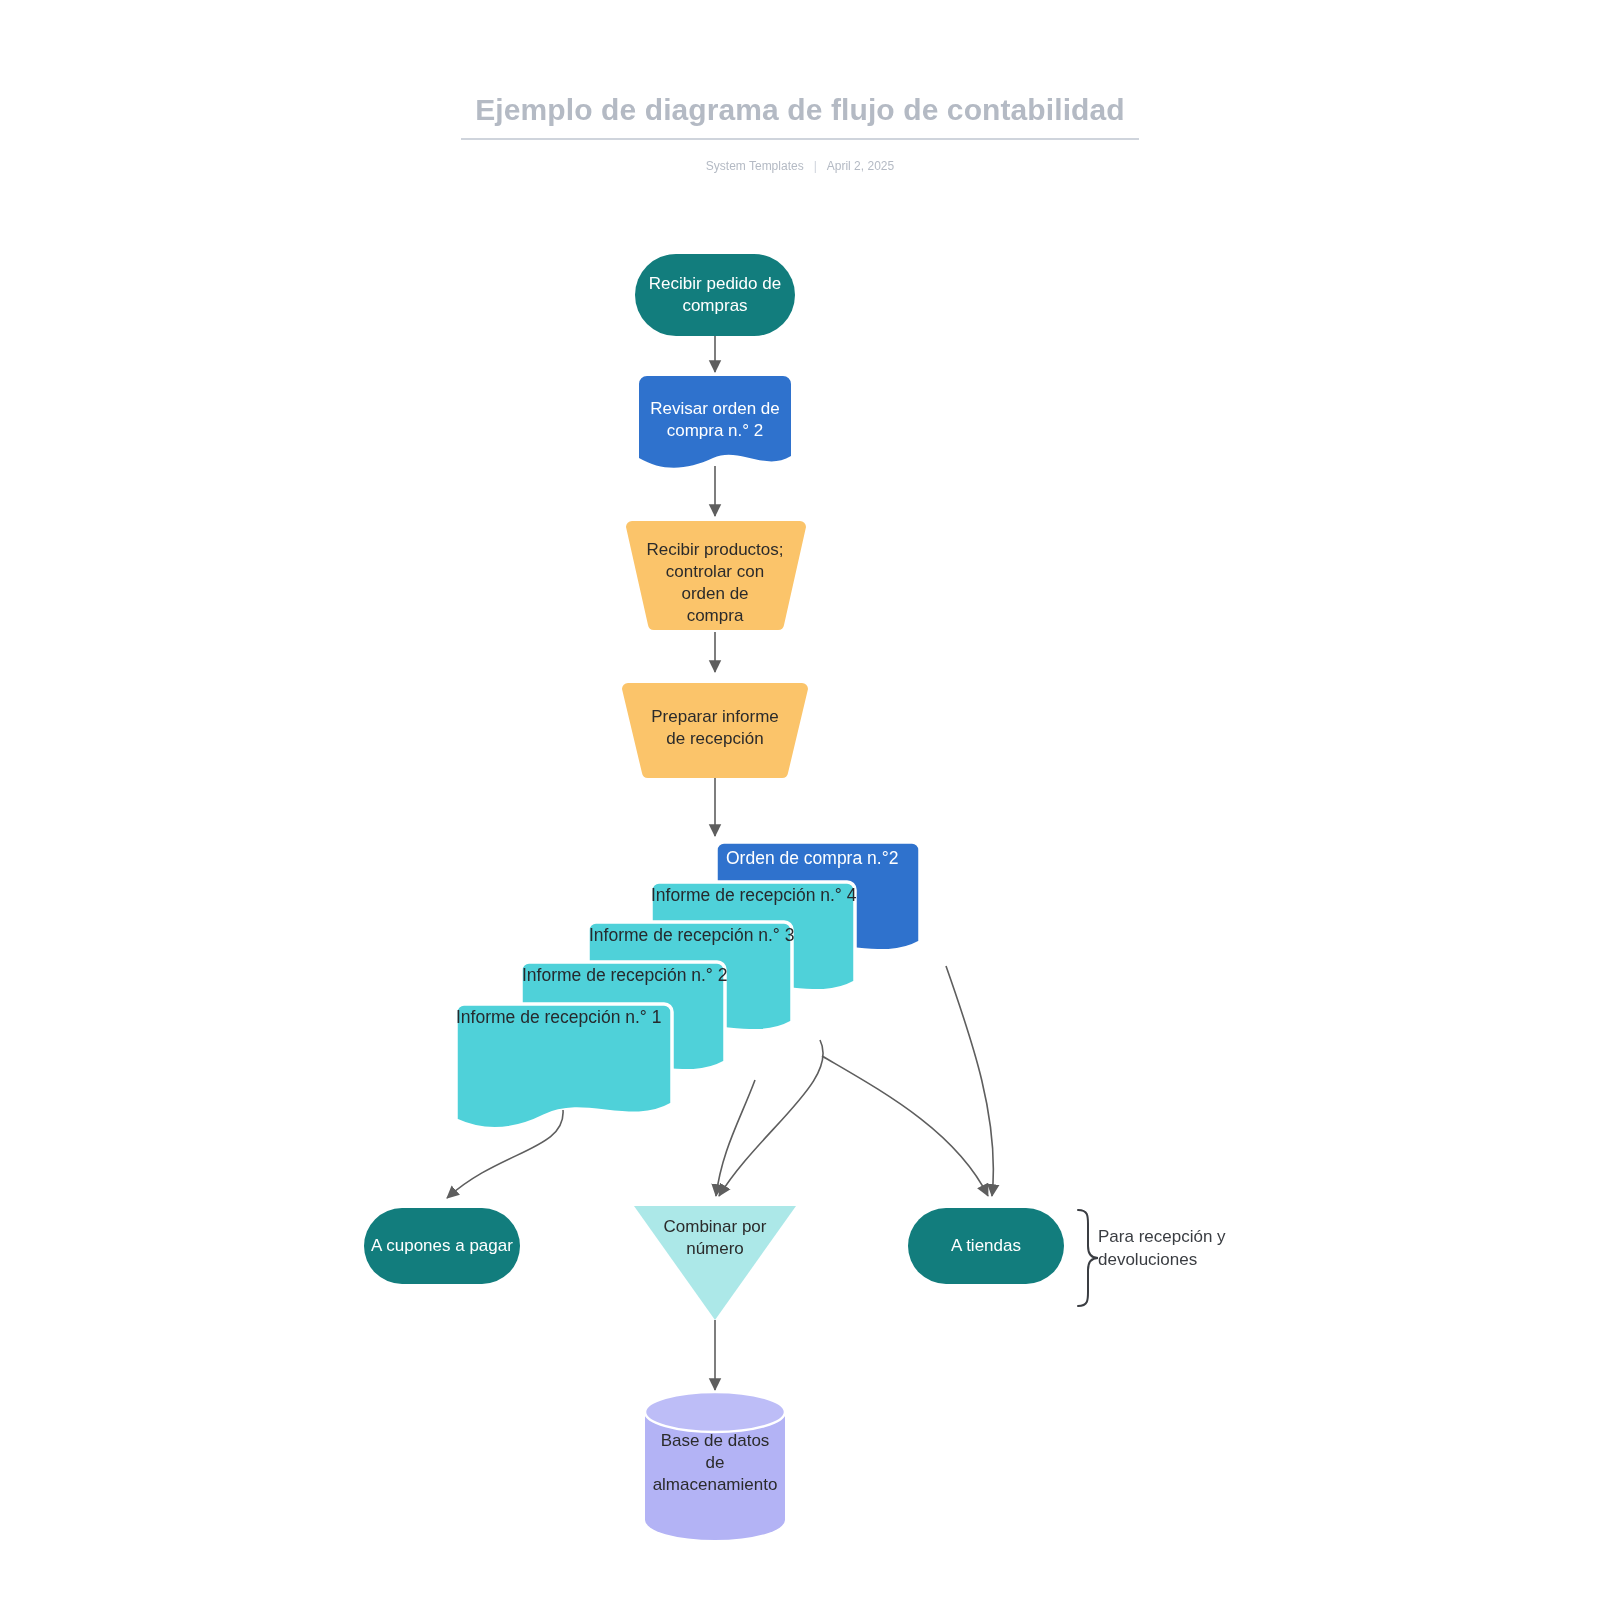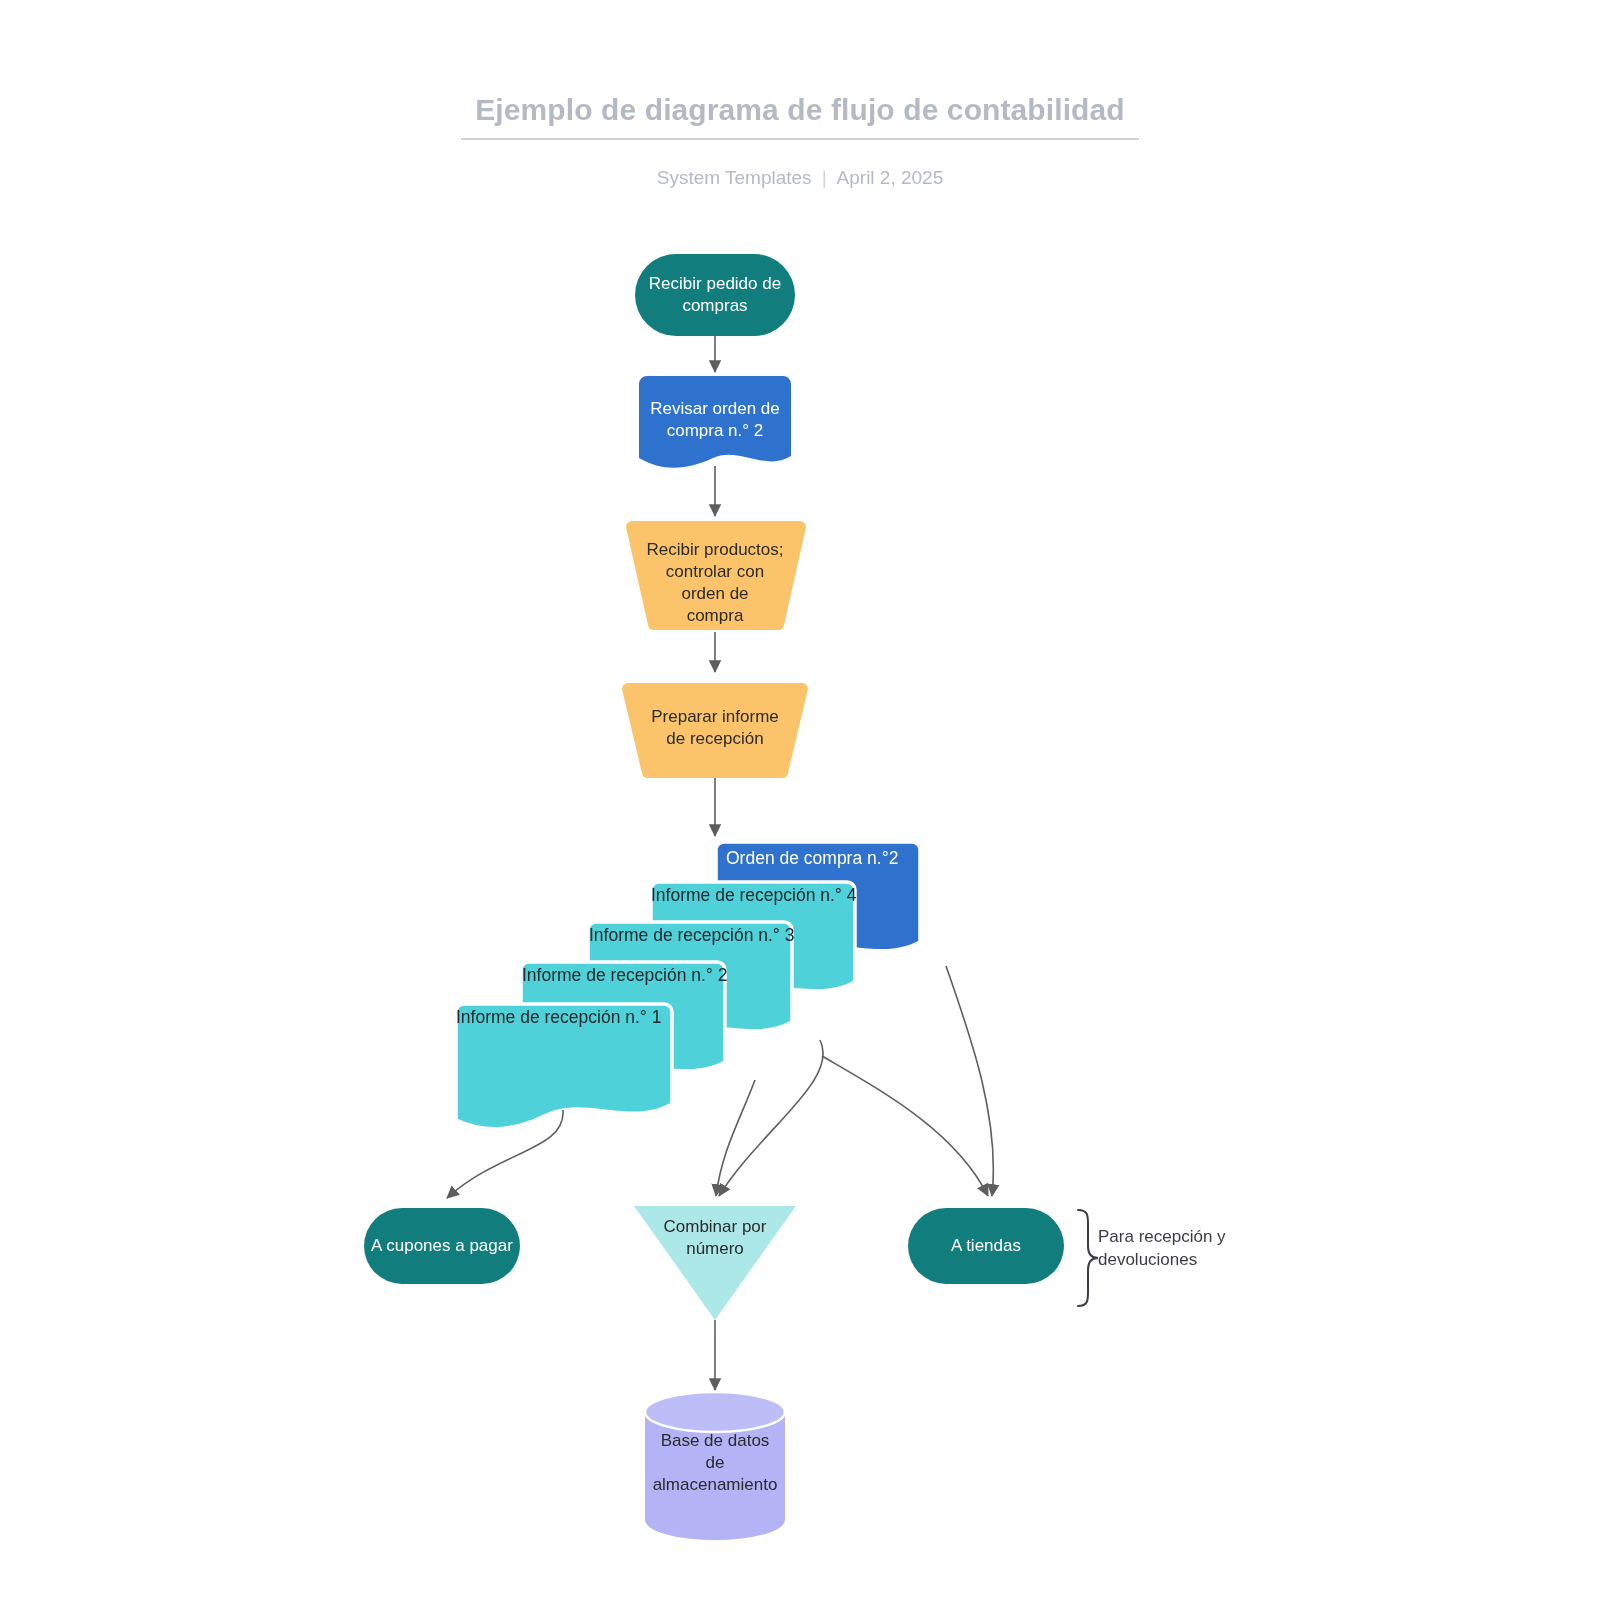--- a/index.html
+++ b/index.html
@@ -34,22 +34,22 @@
     font-size: 30px;
     font-weight: bold;
     color: #b4bac4;
     letter-spacing: .1px;
     line-height: 40px;
     display: inline-block;
     padding: 0 14px 8px 14px;
     border-bottom: 2px solid #cfd4dc;
   }
   .doc-sub {
-    margin-top: 28px;
-    font-size: 19px;
+    margin-top: 16px;
+    font-size: 12px;
     color: #b4bac4;
     line-height: 20px;
   }
   .doc-sub .sep {
     display: inline-block;
     margin: 0 10px;
     color: #cfd4dc;
   }
 
   

